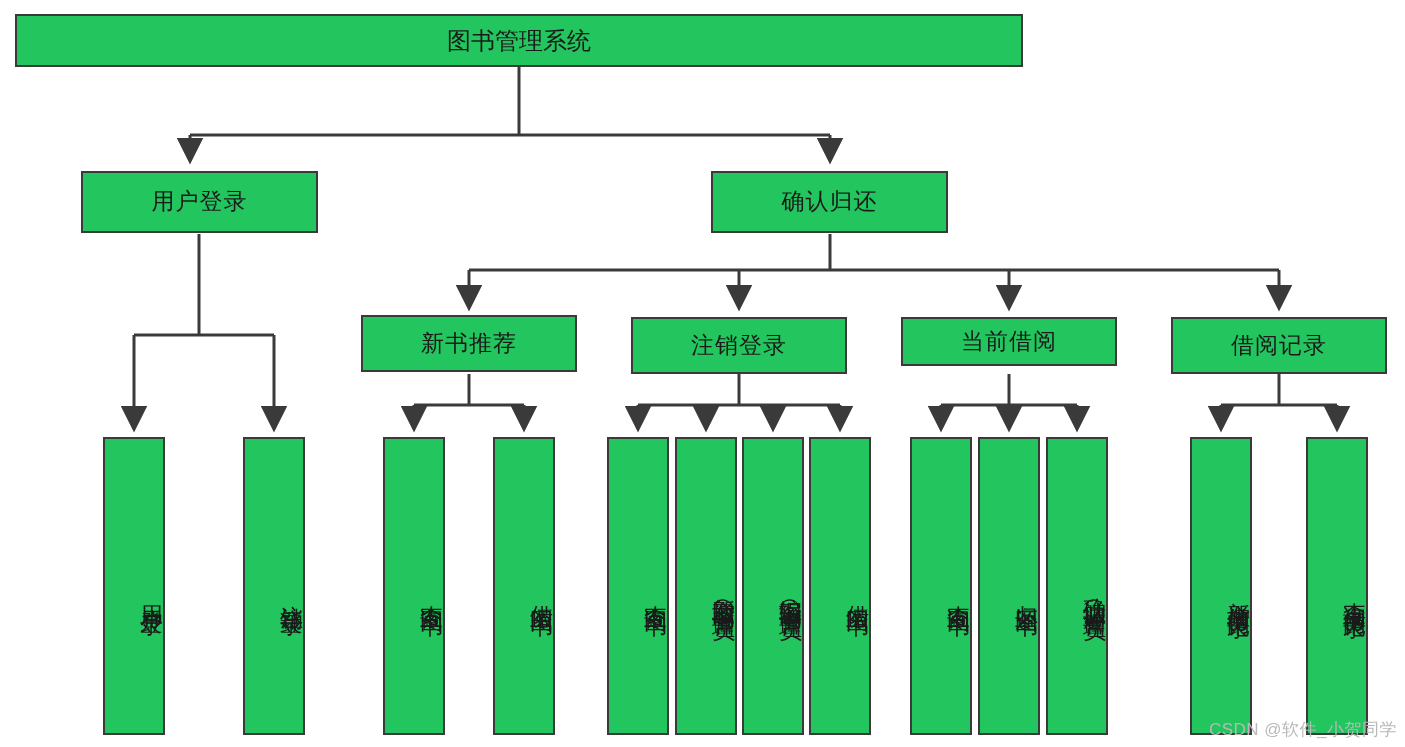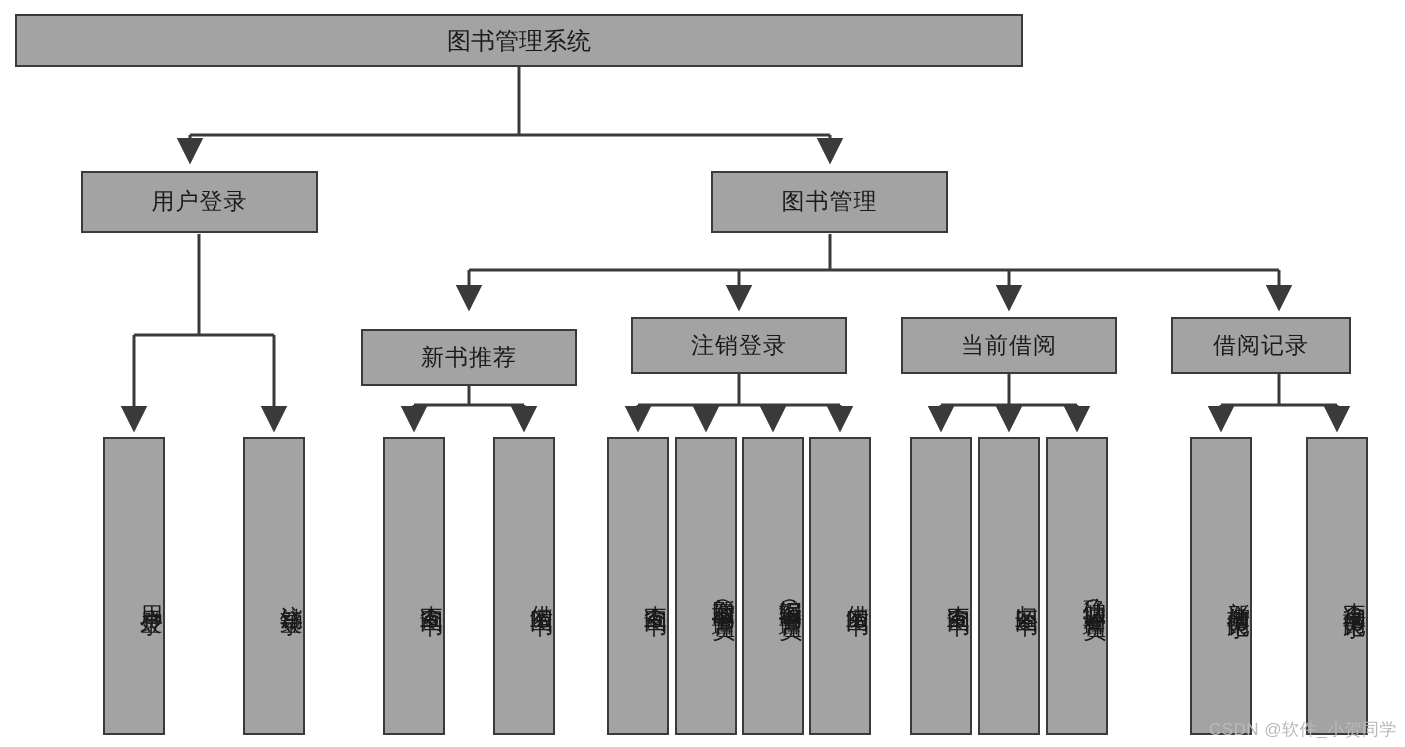--- a/index.html
+++ b/index.html
@@ -22,21 +22,21 @@
     left: 0;
     top: 0;
     width: 1405px;
     height: 747px;
     pointer-events: none;
   }
   .node {
     position: absolute;
     box-sizing: border-box;
     border: 2px solid #3a3a3a;
-    background: #a3a3a3;
+    background: #22c55e;
     display: flex;
     align-items: center;
     justify-content: center;
     color: #1a1a1a;
   }
   .node-h {
     font-size: 23px;
     letter-spacing: 1px;
     line-height: 1.1;
   }
@@ -119,29 +119,29 @@
       <path d="M 1221 405 L 1337 405"></path>
       <path d="M 1221 405 L 1221 428" marker-end="url(#arrow)"></path>
       <path d="M 1337 405 L 1337 428" marker-end="url(#arrow)"></path>
     </g>
   </svg>
 
   <div class="node node-root" style="left:15px; top:14px; width:1008px; height:53px;">图书管理系统</div>
 
   <div class="node node-h" style="left:81px; top:171px; width:237px; height:62px;">用户登录</div>
 
-  <div class="node node-h" style="left:711px; top:171px; width:237px; height:62px;">图书管理</div>
+  <div class="node node-h" style="left:711px; top:171px; width:237px; height:62px;">确认归还</div>
 
-  <div class="node node-h" style="left:361px; top:329px; width:216px; height:57px;">新书推荐</div>
+  <div class="node node-h" style="left:361px; top:315px; width:216px; height:57px;">新书推荐</div>
 
   <div class="node node-h" style="left:631px; top:317px; width:216px; height:57px;">注销登录</div>
 
-  <div class="node node-h" style="left:901px; top:317px; width:216px; height:57px;">当前借阅</div>
+  <div class="node node-h" style="left:901px; top:317px; width:216px; height:49px;">当前借阅</div>
 
-  <div class="node node-h" style="left:1171px; top:317px; width:180px; height:57px;">借阅记录</div>
+  <div class="node node-h" style="left:1171px; top:317px; width:216px; height:57px;">借阅记录</div>
 
   <div class="node node-leaf" style="left:103px; top:437px; width:62px; height:298px;">用户登录</div>
 
   <div class="node node-leaf" style="left:243px; top:437px; width:62px; height:298px;">注销登录</div>
 
   <div class="node node-leaf" style="left:383px; top:437px; width:62px; height:298px;">查询图书</div>
 
   <div class="node node-leaf" style="left:493px; top:437px; width:62px; height:298px;">借阅图书</div>
 
   <div class="node node-leaf" style="left:607px; top:437px; width:62px; height:298px;">查询图书</div>

